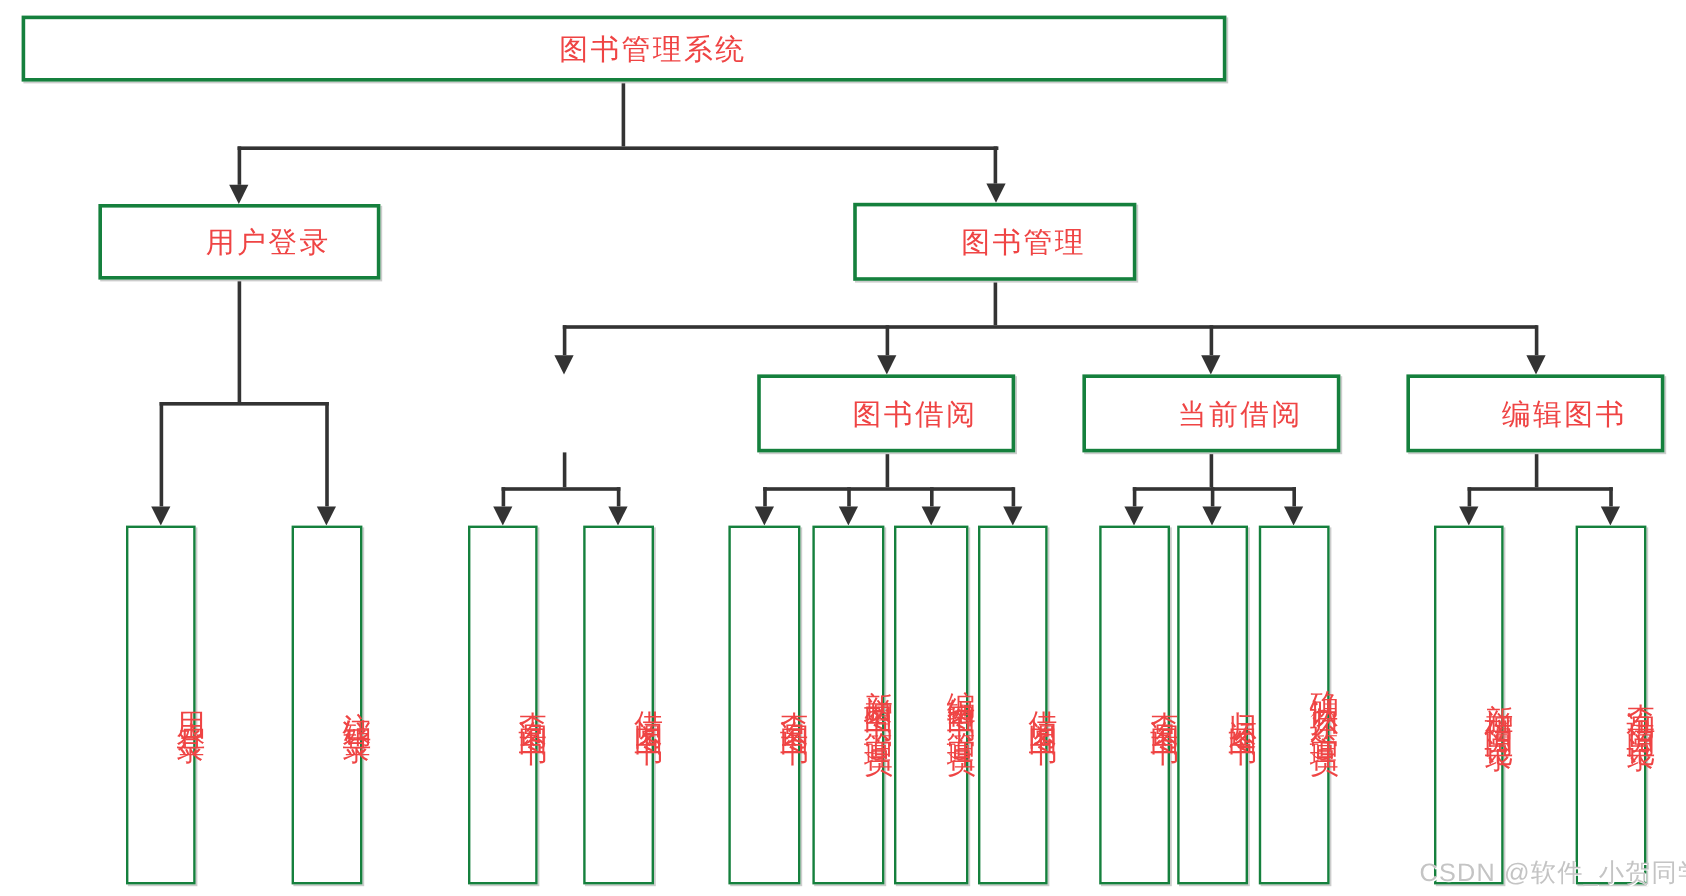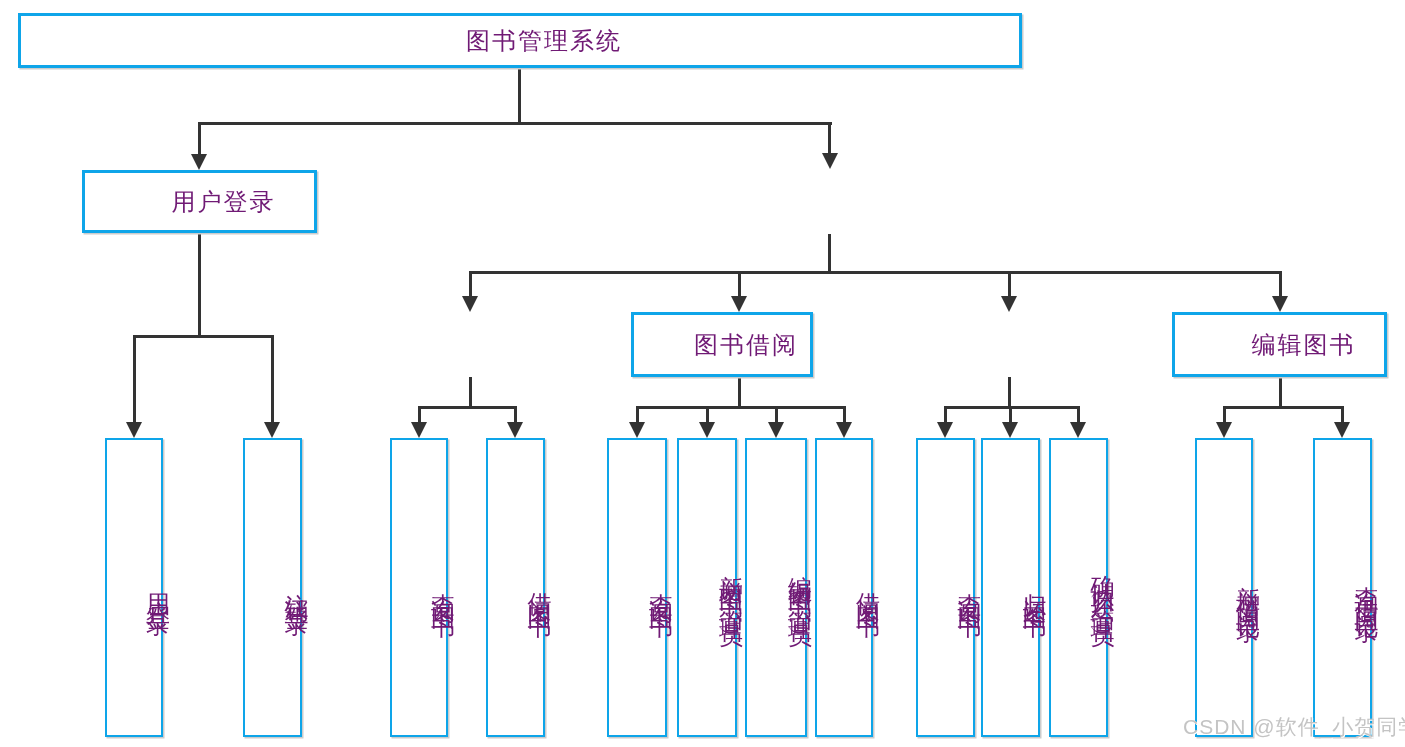--- a/index.html
+++ b/index.html
@@ -13,28 +13,28 @@
     height: 747px;
     background: #ffffff;
     font-family: "Liberation Sans", sans-serif;
     color: #333333;
     overflow: hidden;
   }
   .box {
     position: absolute;
     box-sizing: border-box;
     background: #ffffff;
-    border: 3px solid #0ea5e9;
+    border: 3px solid #15803d;
     box-shadow: 1.5px 1.5px 0 #cccccc;
     display: flex;
     align-items: center;
     justify-content: center;
     font-size: 24px;
     letter-spacing: 2px;
-    color: #701a75;
+    color: #ef4444;
     z-index: 2;
     padding-left: 48px;
   }
   .vbox {
     border-width: 2px;
   }
   .vtext {
     writing-mode: vertical-rl;
     text-orientation: mixed;
     letter-spacing: 7px;
@@ -80,42 +80,48 @@
 
   <div class="vline" style="left:518px; top:68px; height:54px;"></div>
   <div class="hline" style="left:198px; top:122px; width:634px;"></div>
   <div class="vline" style="left:198px; top:122px; height:32px;"></div>
   <div class="ahead" style="left:191px; top:154px;"></div>
   <div class="vline" style="left:828px; top:122px; height:31px;"></div>
   <div class="ahead" style="left:822px; top:153px;"></div>
 
   <div class="box" style="left:82px; top:170px; width:235px; height:63px;">
     <span>用户登录</span>
+  </div>
+  <div class="box" style="left:711px; top:169px; width:236px; height:65px;">
+    <span>图书管理</span>
   </div>
 
   <div class="vline" style="left:198px; top:233px; height:102px;"></div>
   <div class="hline" style="left:133px; top:335px; width:141px;"></div>
   <div class="vline" style="left:133px; top:335px; height:87px;"></div>
   <div class="ahead" style="left:126px; top:422px;"></div>
   <div class="vline" style="left:271px; top:335px; height:87px;"></div>
   <div class="ahead" style="left:264px; top:422px;"></div>
 
   <div class="vline" style="left:828px; top:234px; height:37px;"></div>
   <div class="hline" style="left:469px; top:271px; width:812px;"></div>
   <div class="vline" style="left:469px; top:271px; height:25px;"></div>
   <div class="ahead" style="left:462px; top:296px;"></div>
   <div class="vline" style="left:738px; top:271px; height:25px;"></div>
   <div class="ahead" style="left:731px; top:296px;"></div>
   <div class="vline" style="left:1008px; top:271px; height:25px;"></div>
   <div class="ahead" style="left:1001px; top:296px;"></div>
   <div class="vline" style="left:1279px; top:271px; height:25px;"></div>
   <div class="ahead" style="left:1272px; top:296px;"></div>
 
-  <div class="box" style="left:631px; top:312px; width:182px; height:65px;font-family:Liberation Mono, monospace;">
+  <div class="box" style="left:631px; top:312px; width:215px; height:65px;font-family:Liberation Mono, monospace;">
     <span>图书借阅</span>
+  </div>
+  <div class="box" style="left:902px; top:312px; width:215px; height:65px;">
+    <span>当前借阅</span>
   </div>
   <div class="box" style="left:1172px; top:312px; width:215px; height:65px;">
     <span>编辑图书</span>
   </div>
 
   <div class="vline" style="left:469px; top:377px; height:29px;"></div>
   <div class="hline" style="left:418px; top:406px; width:99px;"></div>
   <div class="vline" style="left:418px; top:406px; height:16px;"></div>
   <div class="ahead" style="left:411px; top:422px;"></div>
   <div class="vline" style="left:514px; top:406px; height:16px;"></div>

